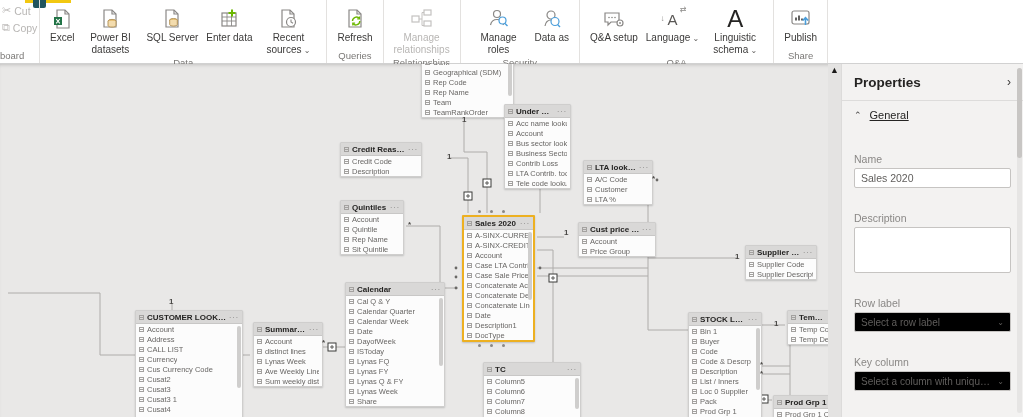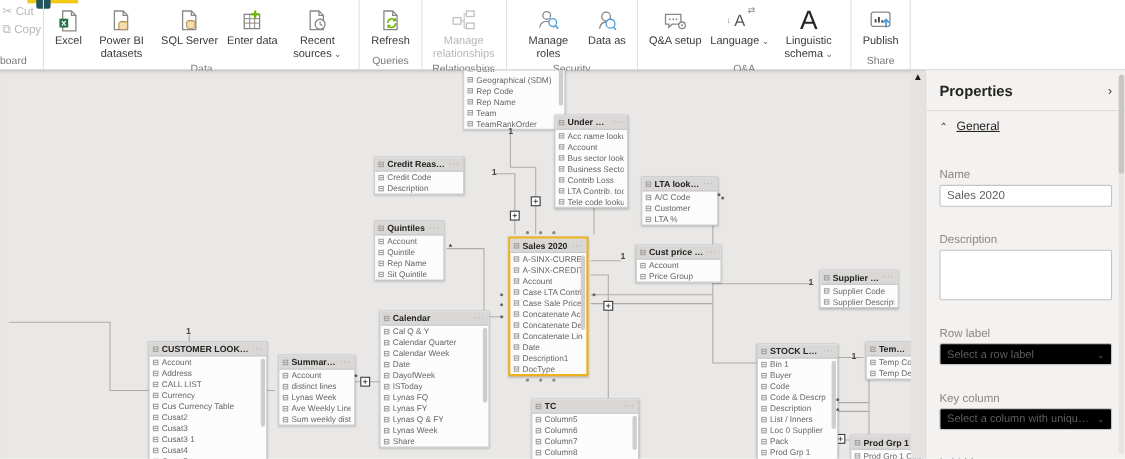--- a/index.html
+++ b/index.html
@@ -529,21 +529,21 @@
         <div class="trow">
       <span class="ficon"></span>
       <span class="fname">CALL LIST</span>
         </div>
         <div class="trow">
       <span class="ficon"></span>
       <span class="fname">Currency</span>
         </div>
         <div class="trow">
       <span class="ficon"></span>
-      <span class="fname">Cus Currency Table</span>
+      <span class="fname">Cus Currency Code</span>
         </div>
         <div class="trow">
       <span class="ficon"></span>
       <span class="fname">Cusat2</span>
         </div>
         <div class="trow">
       <span class="ficon"></span>
       <span class="fname">Cusat3</span>
         </div>
         <div class="trow">

